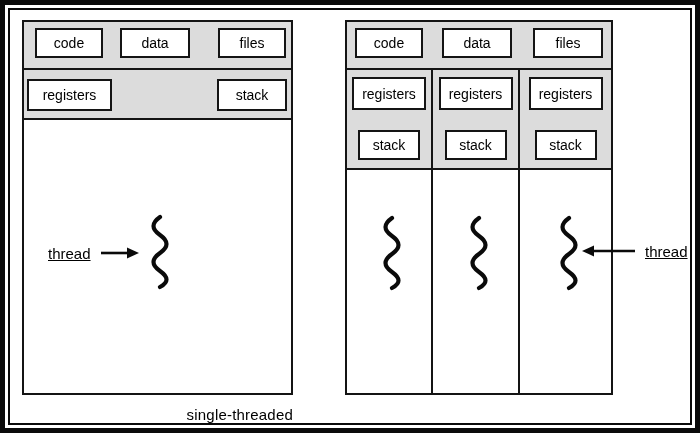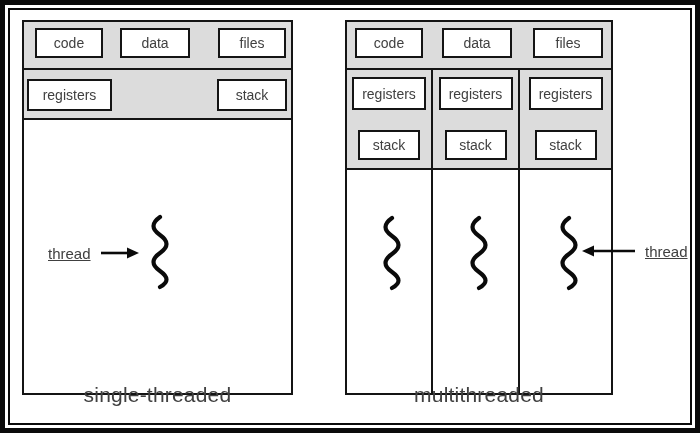--- a/index.html
+++ b/index.html
@@ -1,18 +1,18 @@
 <!DOCTYPE html>
 <html><head>
 <meta charset="utf-8">
 <style>
   html,body{margin:0;padding:0;background:#ffffff;}
   .stage{
     position:relative;width:700px;height:433px;background:#ffffff;
-    font-family:"Liberation Sans","DejaVu Sans",sans-serif;color:#404040;
+    font-family:"Liberation Sans","DejaVu Sans",sans-serif;color:#000000;
     box-sizing:border-box;border:5px solid #0a0a0a;overflow:hidden;
   }
   .frame-inner{position:absolute;inset:3px;border:2px solid #0a0a0a;pointer-events:none;}
   .pbox{position:absolute;top:15px;background:#ffffff;border:2px solid #141414;box-sizing:border-box;}
   .pbox.left{left:17px;width:271px;height:375px;}
   .pbox.right{left:340px;width:268px;height:375px;}
   .band{position:relative;background:#dcdcdc;border-bottom:2px solid #141414;box-sizing:border-box;}
   .band1{height:48px;}
   .band2{height:50px;}
   .lbox{
@@ -29,21 +29,21 @@
     height:100px;background:#dcdcdc;border-bottom:2px solid #141414;box-sizing:border-box;
     display:flex;flex-direction:column;align-items:center;
   }
   .colhead .lbox{position:static;}
   .reg{width:74px;height:33px;margin-top:7px;}
   .stk{width:62px;height:30px;margin-top:20px;}
   .thread-text{position:absolute;font-size:15px;line-height:16px;white-space:nowrap;text-decoration:underline;}
   .squiggle{position:absolute;}
   .col .squiggle{left:50%;top:143px;transform:translateX(-50%);}
   .arrow{position:absolute;}
-  .caption{position:absolute;top:378px;text-align:center;font-size:21px;letter-spacing:0.2px;}
+  .caption{position:absolute;top:401px;text-align:right;font-size:15px;letter-spacing:0.2px;}
   .caption.left{left:17px;width:271px;}
   .caption.right{left:340px;width:268px;}
 </style>
 </head>
 <body>
 
 <div class="stage">
   <div class="frame-inner"></div>
 
   <div class="pbox left">
@@ -105,14 +105,13 @@
     </div>
   </div>
 
   <svg class="arrow" style="left:576px;top:239px" width="55" height="14" viewBox="0 0 55 14">
     <polygon points="13,1.6 1,7 13,12.4" fill="#0a0a0a"></polygon>
     <line x1="12" y1="7" x2="54" y2="7" stroke="#0a0a0a" stroke-width="2.6"></line>
   </svg>
   <span class="thread-text" style="left:640px;top:239px">thread</span>
 
   <div class="caption left">single-threaded</div>
-  <div class="caption right">multithreaded</div>
 </div>
 
 </body></html>

